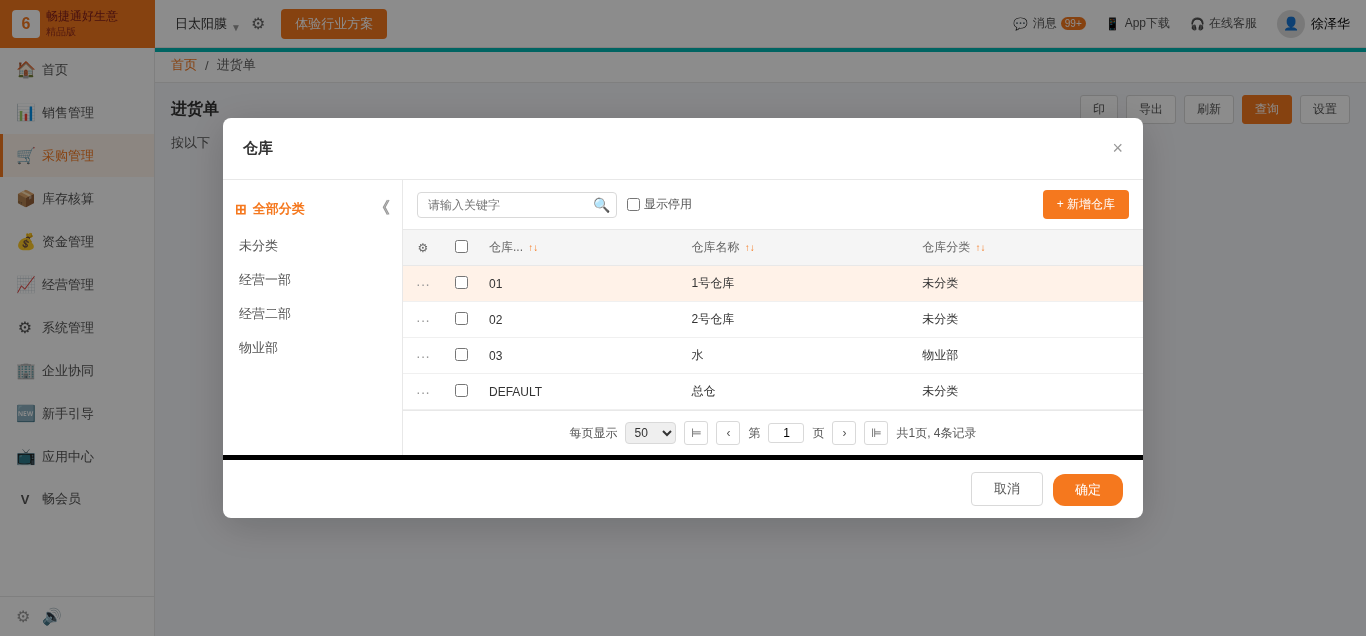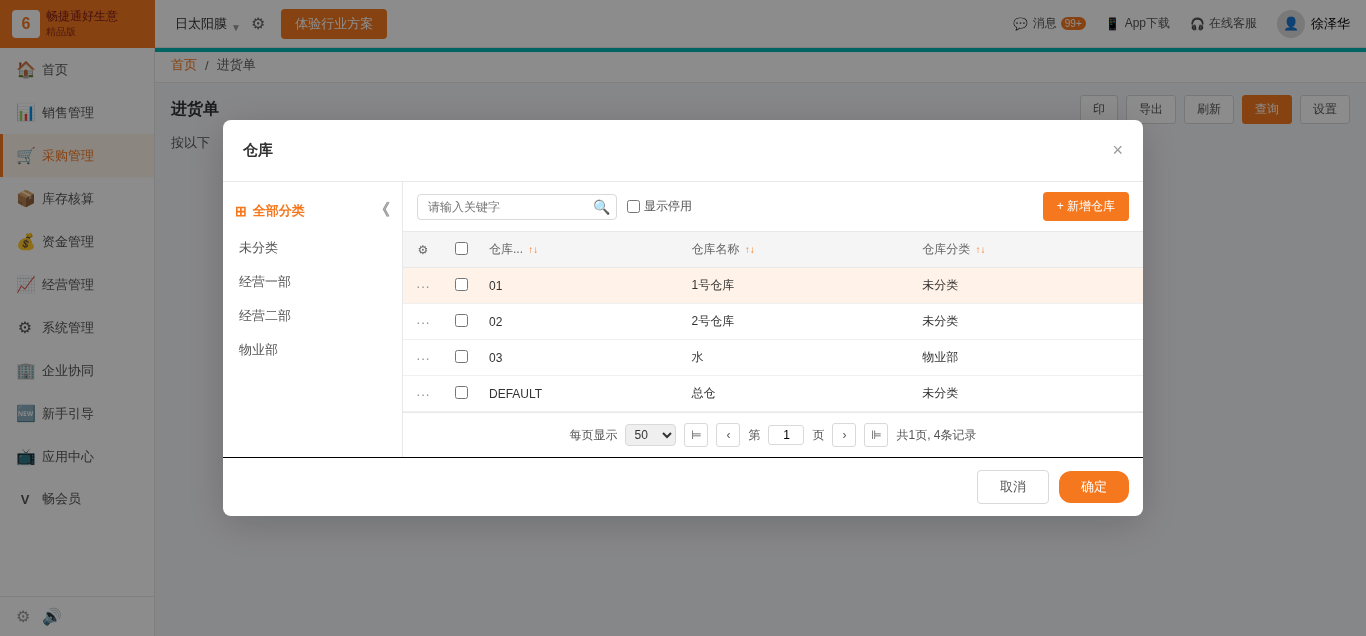--- a/index.html
+++ b/index.html
@@ -300,23 +300,23 @@
       width: 36px;
       border: 1px solid #d9d9d9;
       border-radius: 3px;
       padding: 2px 4px;
       text-align: center;
       font-size: 12px;
     }
 
     
     .modal-footer {
-      display: flex; align-items: center; justify-content: flex-end;
-      padding: 12px 14px;
-      border-top: 1px solid #000000;
+      display: flex; align-items: flex-end; justify-content: flex-end;
+      padding: 12px 20px;
+      border-top: 5px solid #000000;
       gap: 10px;
     }
     .btn-cancel {
       border: 1px solid #d9d9d9;
       background: #fff;
       color: #555;
       border-radius: 4px;
       padding: 7px 22px;
       cursor: pointer;
       font-size: 13px;

